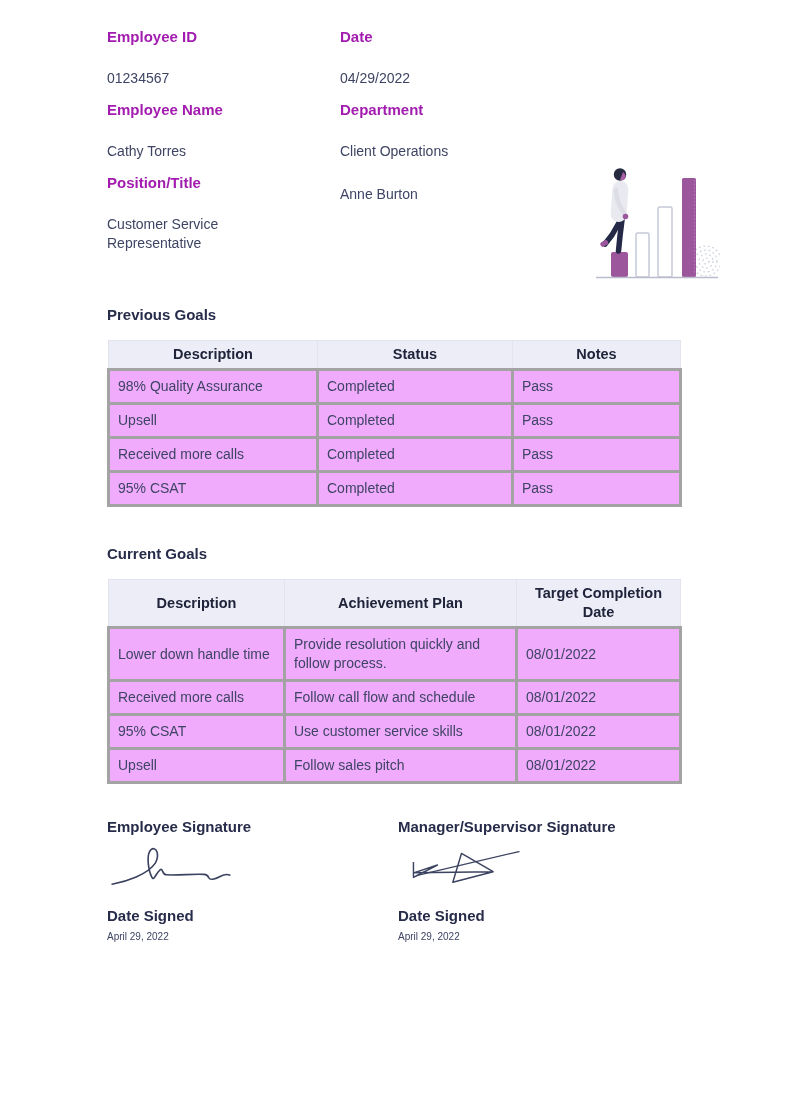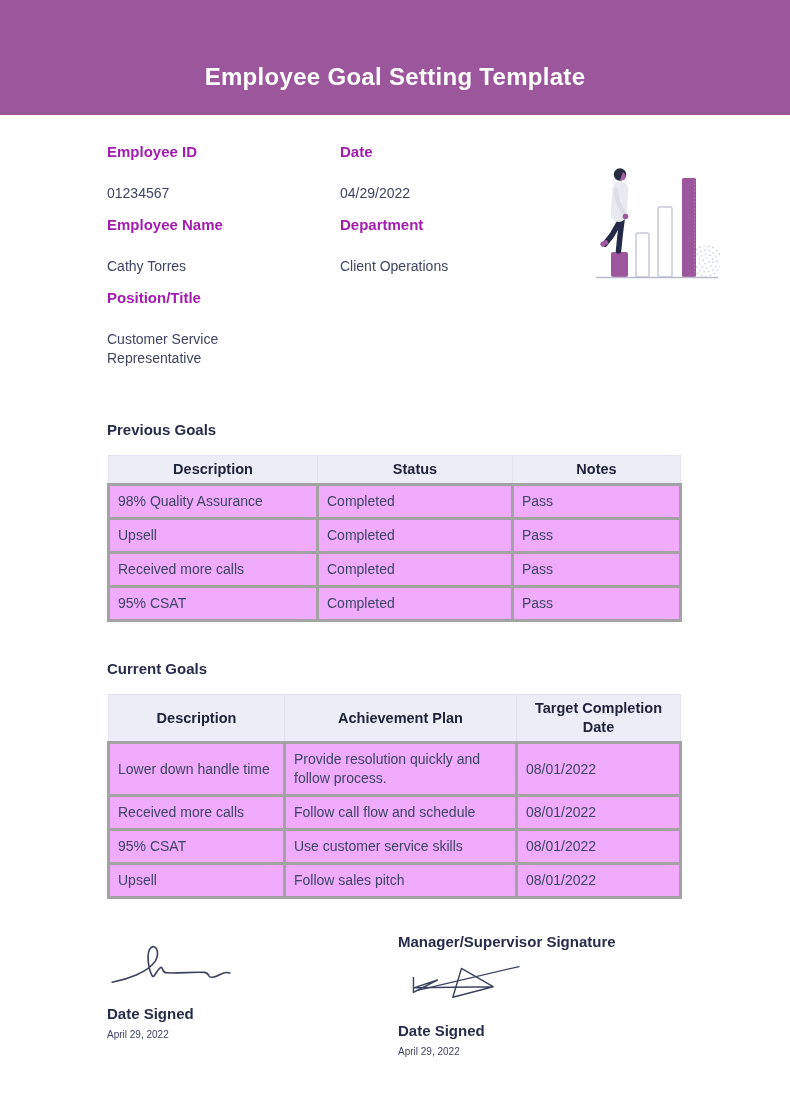--- a/index.html
+++ b/index.html
@@ -55,23 +55,20 @@
   .sig-label { font-size:15px; font-weight:700; color:#272c4a; }
   .sig-image { margin-top:6px; height:48px; }
   .date-label { font-size:15px; font-weight:700; color:#272c4a; margin-top:18px; }
   .date-value { font-size:10px; color:#3e4463; margin-top:7px; }
 </style>
 </head>
 <body>
 
 <div class="page">
 
-  <div class="page-header">
-    <div class="page-title">Employee Goal Setting Template</div>
-  </div>
 
   <div class="content">
 
     <div class="info-grid">
       <div class="col-left">
         <div class="field">
           <div class="field-label">Employee ID</div>
           <div class="field-value">01234567</div>
         </div>
         <div class="field">
@@ -86,20 +83,21 @@
       <div class="col-right">
         <div class="field">
           <div class="field-label">Date</div>
           <div class="field-value">04/29/2022</div>
         </div>
         <div class="field">
           <div class="field-label">Department</div>
           <div class="field-value">Client Operations</div>
         </div>
         <div class="field">
+          <div class="field-value">Anne Burton</div>
         </div>
       </div>
     </div>
 
     <div class="section-prev">
       <div class="section-title">Previous Goals</div>
       <table class="goals-table t-prev">
         <colgroup>
             <col>
             <col>
@@ -172,20 +170,21 @@
             <td>Upsell</td>
             <td>Follow sales pitch</td>
             <td>08/01/2022</td>
           </tr>
         </tbody>
       </table>
     </div>
 
     <div class="sig-grid">
       <div>
+        <div class="sig-label">Employee Signature</div>
         <div class="sig-image">
           <svg width="135" height="48" viewBox="0 0 140 50" fill="none">
             <path d="M5 45 C20 42 42 35 50 23 C55 14 51 5 45.5 9 C40 14 43 31 46.5 38 C48.5 42 51 33 55 30 C58 27.8 57 35 61.5 35.2 C74 36 90 34 101 34.8 C108 35.4 103 41.5 111 39.6 C118 38 121 32.8 127.5 35.5" stroke="#3c4360" stroke-width="1.7" stroke-linecap="round" fill="none"></path>
           </svg>
         </div>
         <div class="date-label">Date Signed</div>
         <div class="date-value">April 29, 2022</div>
       </div>
       <div>
         <div class="sig-label">Manager/Supervisor Signature</div>

